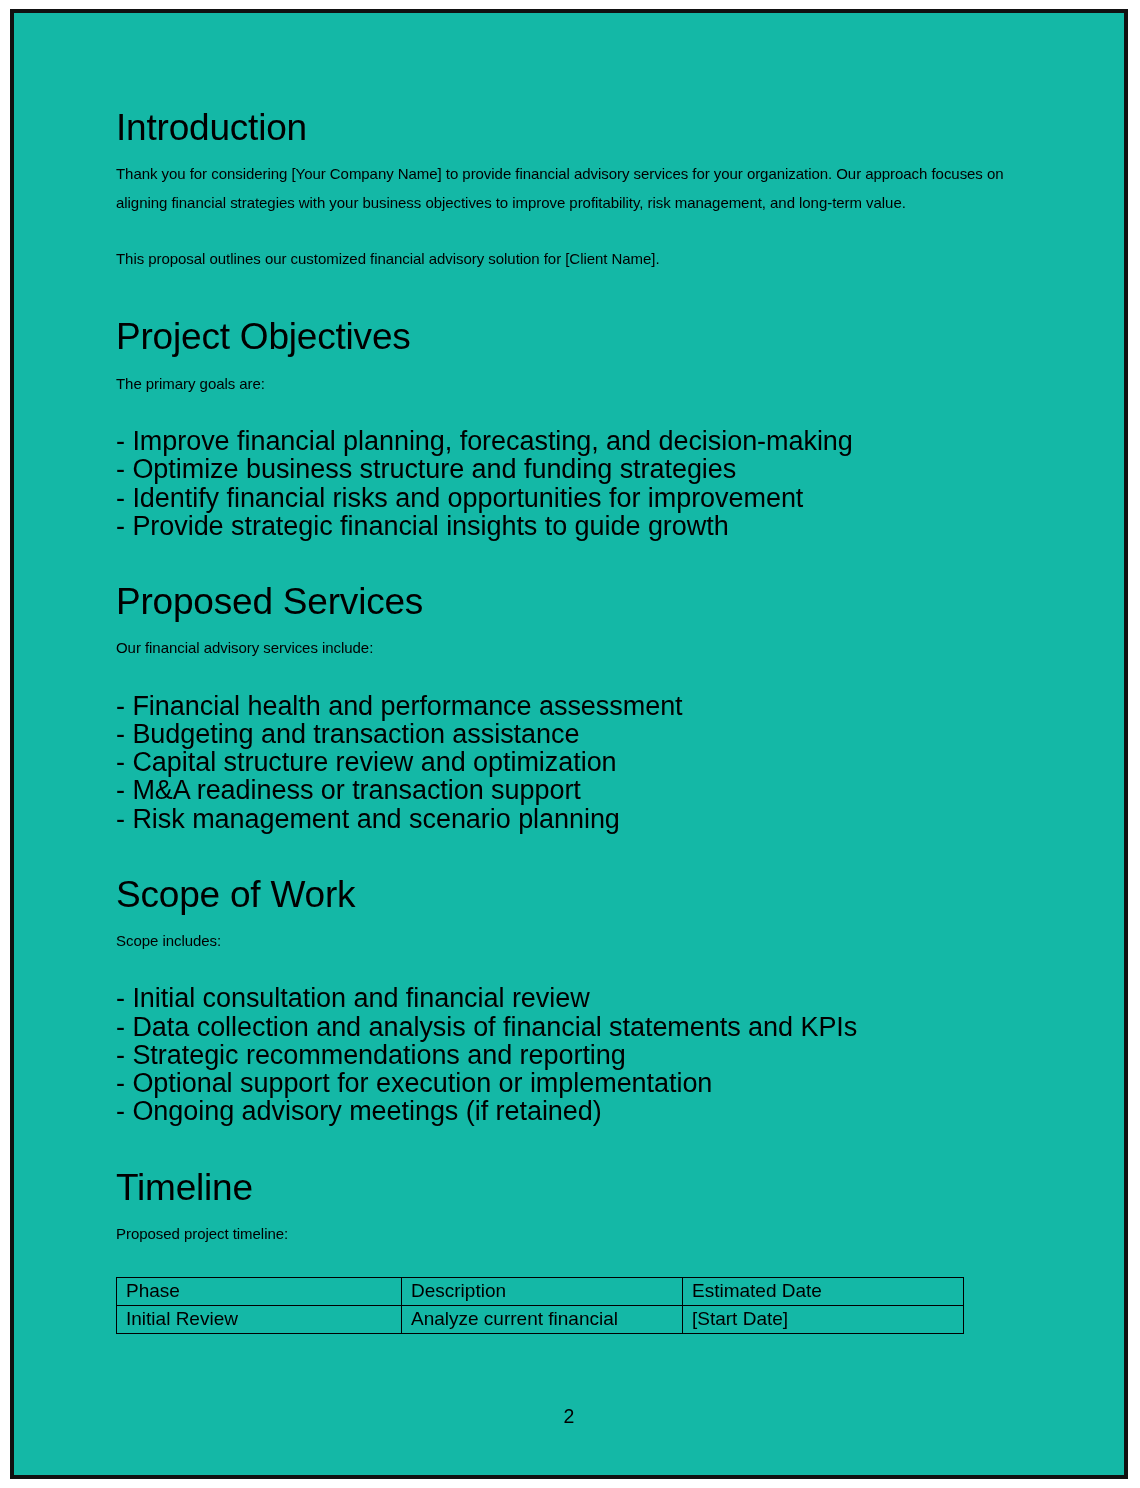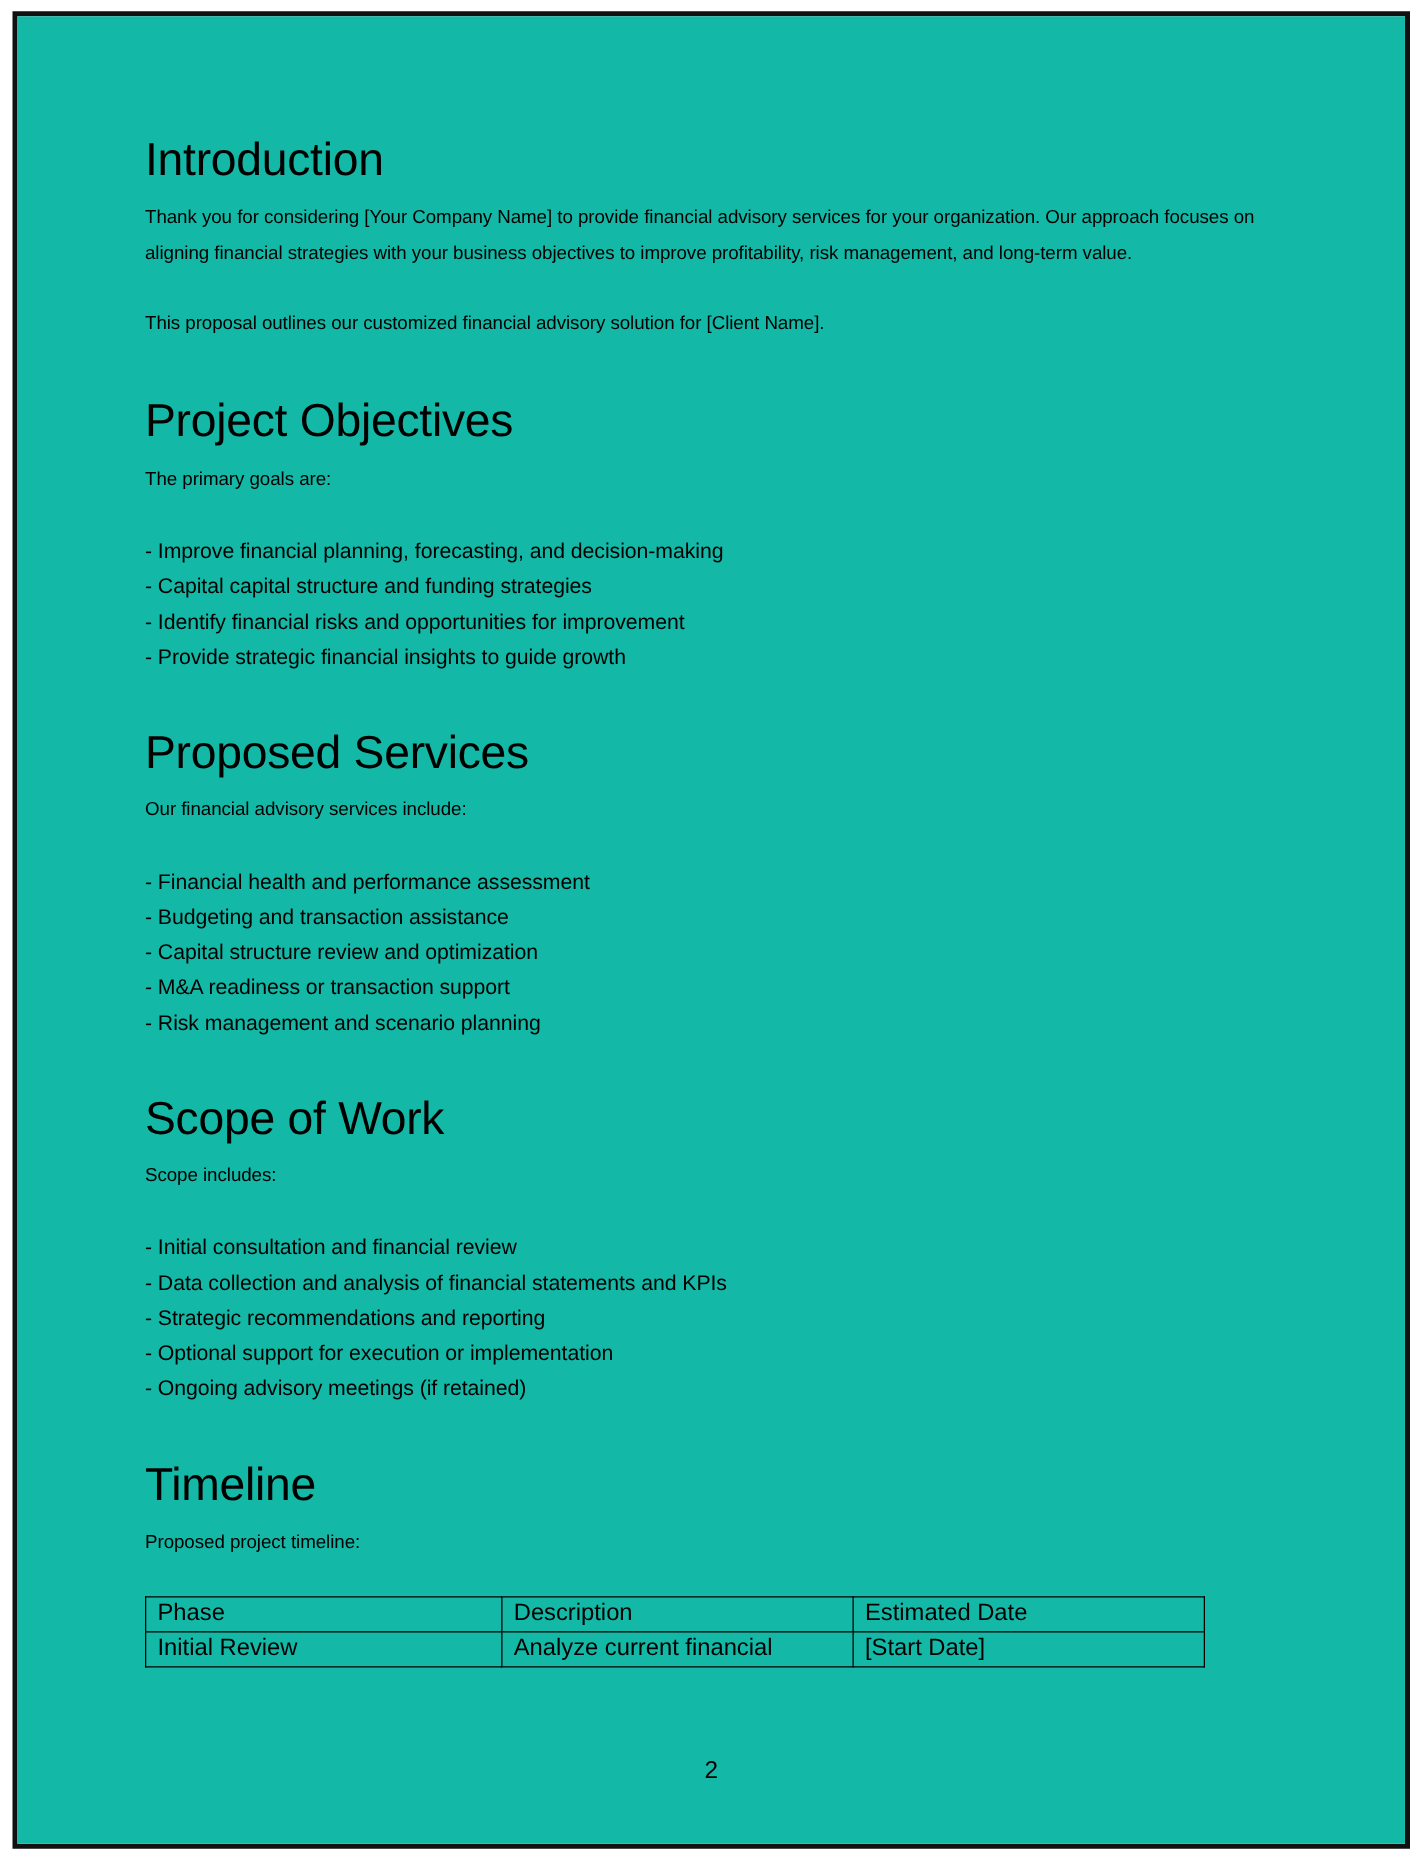--- a/index.html
+++ b/index.html
@@ -60,21 +60,21 @@
     color: #000000;
     letter-spacing: -0.05px;
   }
 
   .bullet-list {
     margin: 0;
     padding: 0;
     list-style: none;
   }
   .bullet-list li {
-    font-size: 17px;
+    font-size: 27px;
     line-height: 28.2px;
     color: #000000;
     letter-spacing: -0.05px;
     white-space: pre;
   }
 
   
   .gap-heading-to-para { height: 13px; }
   .gap-para-block      { height: 28px; }
   .gap-before-heading  { height: 43px; }
@@ -132,21 +132,21 @@
 
       <div class="gap-intro-heading"></div>
 
       <section>
         <h1 class="section-heading">Project Objectives</h1>
         <div class="gap-heading-to-para"></div>
         <p class="para">The primary goals are:</p>
         <div class="gap-lead-to-list"></div>
         <ul class="bullet-list">
           <li>- Improve financial planning, forecasting, and decision-making</li>
-          <li>- Capital capital structure and funding strategies</li>
+          <li>- Optimize business structure and funding strategies</li>
           <li>- Identify financial risks and opportunities for improvement</li>
           <li>- Provide strategic financial insights to guide growth</li>
         </ul>
       </section>
 
       <div class="gap-before-heading"></div>
 
       <section>
         <h1 class="section-heading">Proposed Services</h1>
         <div class="gap-heading-to-para"></div>

